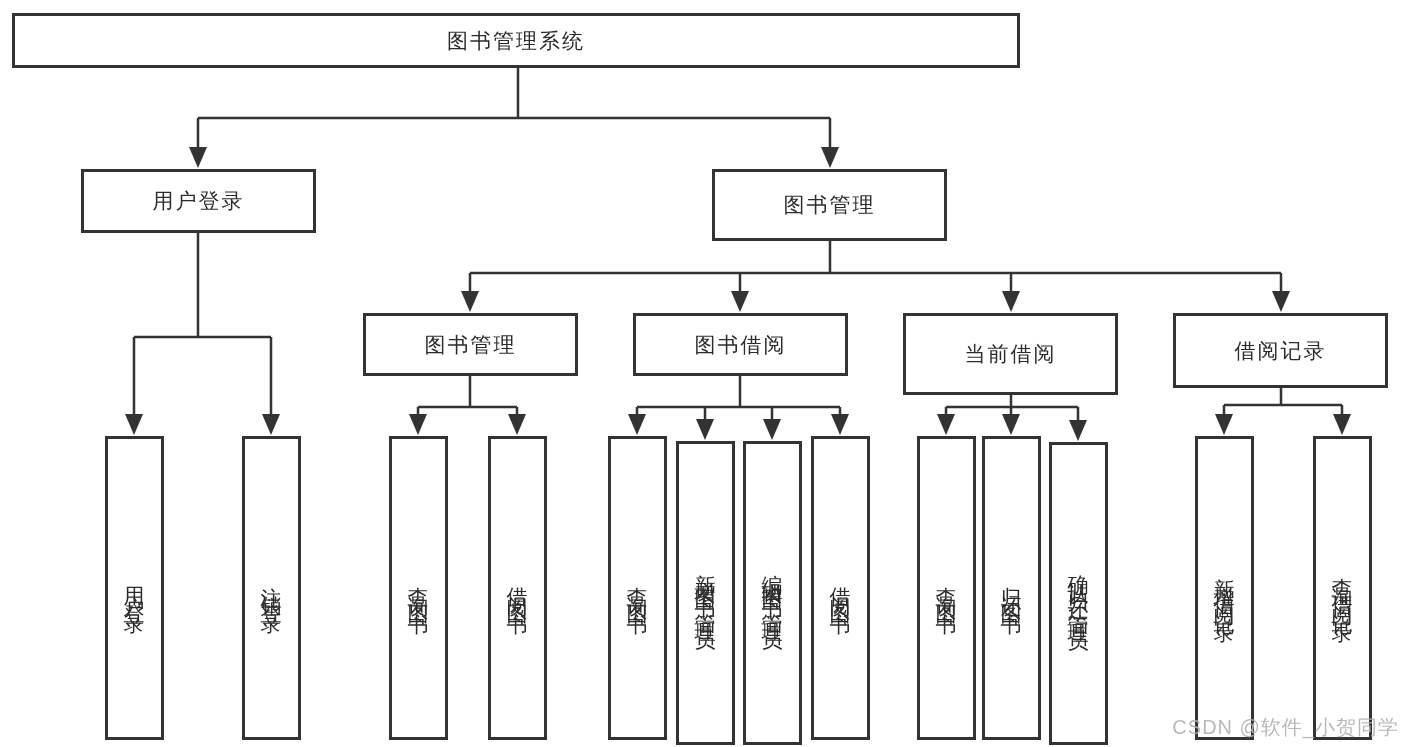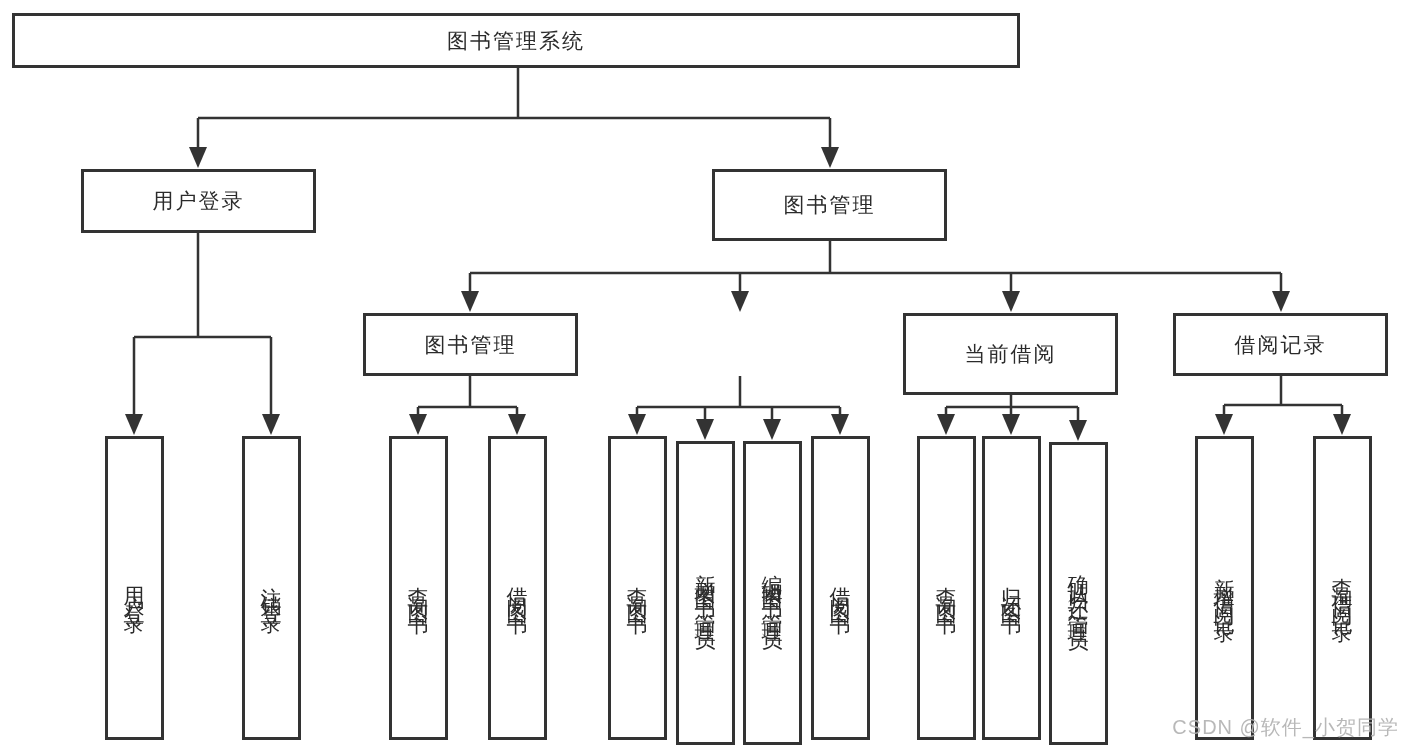--- a/index.html
+++ b/index.html
@@ -93,22 +93,23 @@
       <use href="#arw" transform="translate(1342,435)"></use>
     </g>
   </svg>
 
   <div class="node" style="left:12px;top:13px;width:1008px;height:55px">图书管理系统</div>
 
   <div class="node" style="left:81px;top:169px;width:235px;height:64px">用户登录</div>
   <div class="node" style="left:712px;top:169px;width:235px;height:72px">图书管理</div>
 
   <div class="node" style="left:363px;top:313px;width:215px;height:63px">图书管理</div>
+  <div class="node" style="left:633px;top:313px;width:215px;height:63px">图书借阅</div>
   <div class="node" style="left:903px;top:313px;width:215px;height:82px">当前借阅</div>
-  <div class="node" style="left:1173px;top:313px;width:215px;height:63px">借阅记录</div>
+  <div class="node" style="left:1173px;top:313px;width:215px;height:75px">借阅记录</div>
 
   <div class="node v" style="left:105px;top:436px;width:59px;height:304px">用户登录</div>
   <div class="node v" style="left:242px;top:436px;width:59px;height:304px">注销登录</div>
 
   <div class="node v" style="left:389px;top:436px;width:59px;height:304px">查询图书</div>
   <div class="node v" style="left:488px;top:436px;width:59px;height:304px">借阅图书</div>
 
   <div class="node v" style="left:608px;top:436px;width:59px;height:304px">查询图书</div>
   <div class="node v tight" style="left:676px;top:441px;width:59px;height:304px">新增图书（管理员）</div>
   <div class="node v tight" style="left:743px;top:441px;width:59px;height:304px">编辑图书（管理员）</div>

